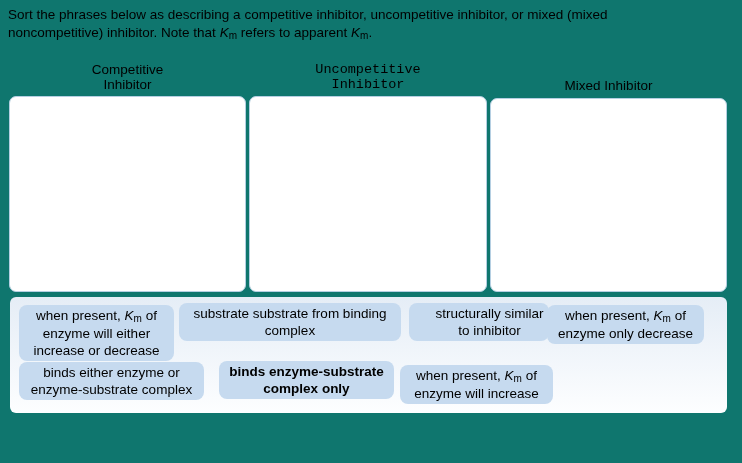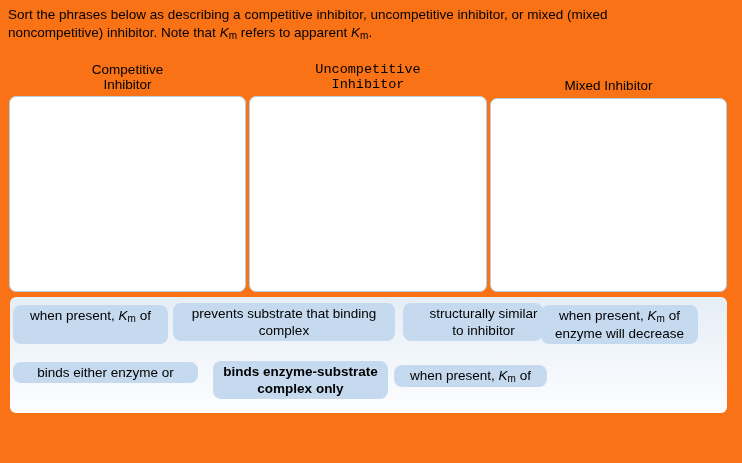--- a/index.html
+++ b/index.html
@@ -1,19 +1,19 @@
 <!DOCTYPE html>
 <html style="--chip-bg: #c6daef; --bin-border: #b5cfe2; --tray-top: #e5edf6; --tray-bottom: #fdfeff; --text: #000000;"><head>
 <meta charset="utf-8">
 <style>
   html,body { margin:0; padding:0; background:#ffffff; }
   .page {
     position: relative;
     width: 742px; height: 463px;
-    background: #f97316;
+    background: #0f766e;
     font-family: "Liberation Sans", "DejaVu Sans", sans-serif;
     color: var(--text, #000);
     overflow: hidden;
   }
   .title {
     position: absolute;
     left: 8px; top: 6px; width: 728px;
     font-size: 13.5px; line-height: 18px;
   }
   .bin-label {
@@ -36,20 +36,21 @@
   }
   .chip {
     position: absolute;
     box-sizing: border-box;
     background: var(--chip-bg, #c6daef);
     border-radius: 8px;
     text-align: center;
     font-size: 13.5px; line-height: 17px;
     padding: 2px 4px;
     cursor: default;
+    margin-left: 6px;
   }
   .ki { font-style: italic; }
   .sub { font-size: 10px; position: relative; top: 2px; }
 </style>
 </head>
 <body>
 
 <div class="page">
 
   <div class="title"><span>Sort the phrases below as describing a competitive inhibitor, uncompetitive inhibitor, or mixed (mixed</span><br><span>noncompetitive) inhibitor. Note that </span><span class="ki">K</span><span class="sub">m</span><span> refers to apparent </span><span class="ki">K</span><span class="sub">m</span><span>.</span></div>
@@ -66,22 +67,22 @@
 
   <div class="bin-label" style="left:490px; top:78px; width:237px;">
     <span>Mixed Inhibitor</span>
   </div>
 
   <div class="bin-box" style="left:9px; top:96px; width:237px; height:196px;"></div>
   <div class="bin-box" style="left:249px; top:96px; width:238px; height:196px;"></div>
   <div class="bin-box" style="left:490px; top:98px; width:237px; height:194px;"></div>
 
   <div class="tray">
-    <div class="chip" style="left:3px; top:8px; width:155px;"><span>when present, </span><span class="ki">K</span><span class="sub">m</span><span> of</span><br><br></div>
-    <div class="chip" style="left:163px; top:6px; width:222px;"><span>prevents substrate that binding</span><br><span>complex</span></div>
+    <div class="chip" style="left:3px; top:8px; width:155px;"><span>when present, </span><span class="ki">K</span><span class="sub">m</span><span> of</span><br><span>enzyme will either</span><br><span>increase or decrease</span></div>
+    <div class="chip" style="left:163px; top:6px; width:222px;"><span>substrate substrate from binding</span><br><span>complex</span></div>
     <div class="chip" style="left:393px; top:6px; width:140px;padding-left:25px;"><span>structurally similar</span><br><span>to inhibitor</span></div>
-    <div class="chip" style="left:531px; top:8px; width:157px;"><span>when present, </span><span class="ki">K</span><span class="sub">m</span><span> of</span><br><span>enzyme will decrease</span></div>
-    <div class="chip" style="left:3px; top:65px; width:185px;"><span>binds either enzyme or</span><br></div>
+    <div class="chip" style="left:531px; top:8px; width:157px;"><span>when present, </span><span class="ki">K</span><span class="sub">m</span><span> of</span><br><span>enzyme only decrease</span></div>
+    <div class="chip" style="left:3px; top:65px; width:185px;"><span>binds either enzyme or</span><br><span>enzyme-substrate complex</span></div>
     <div class="chip" style="left:203px; top:64px; width:175px;font-weight:bold;"><span>binds enzyme-substrate</span><br><span>complex only</span></div>
-    <div class="chip" style="left:384px; top:68px; width:153px;"><span>when present, </span><span class="ki">K</span><span class="sub">m</span><span> of</span><br></div>
+    <div class="chip" style="left:384px; top:68px; width:153px;"><span>when present, </span><span class="ki">K</span><span class="sub">m</span><span> of</span><br><span>enzyme will increase</span></div>
   </div>
 
 </div>
 
 </body></html>

